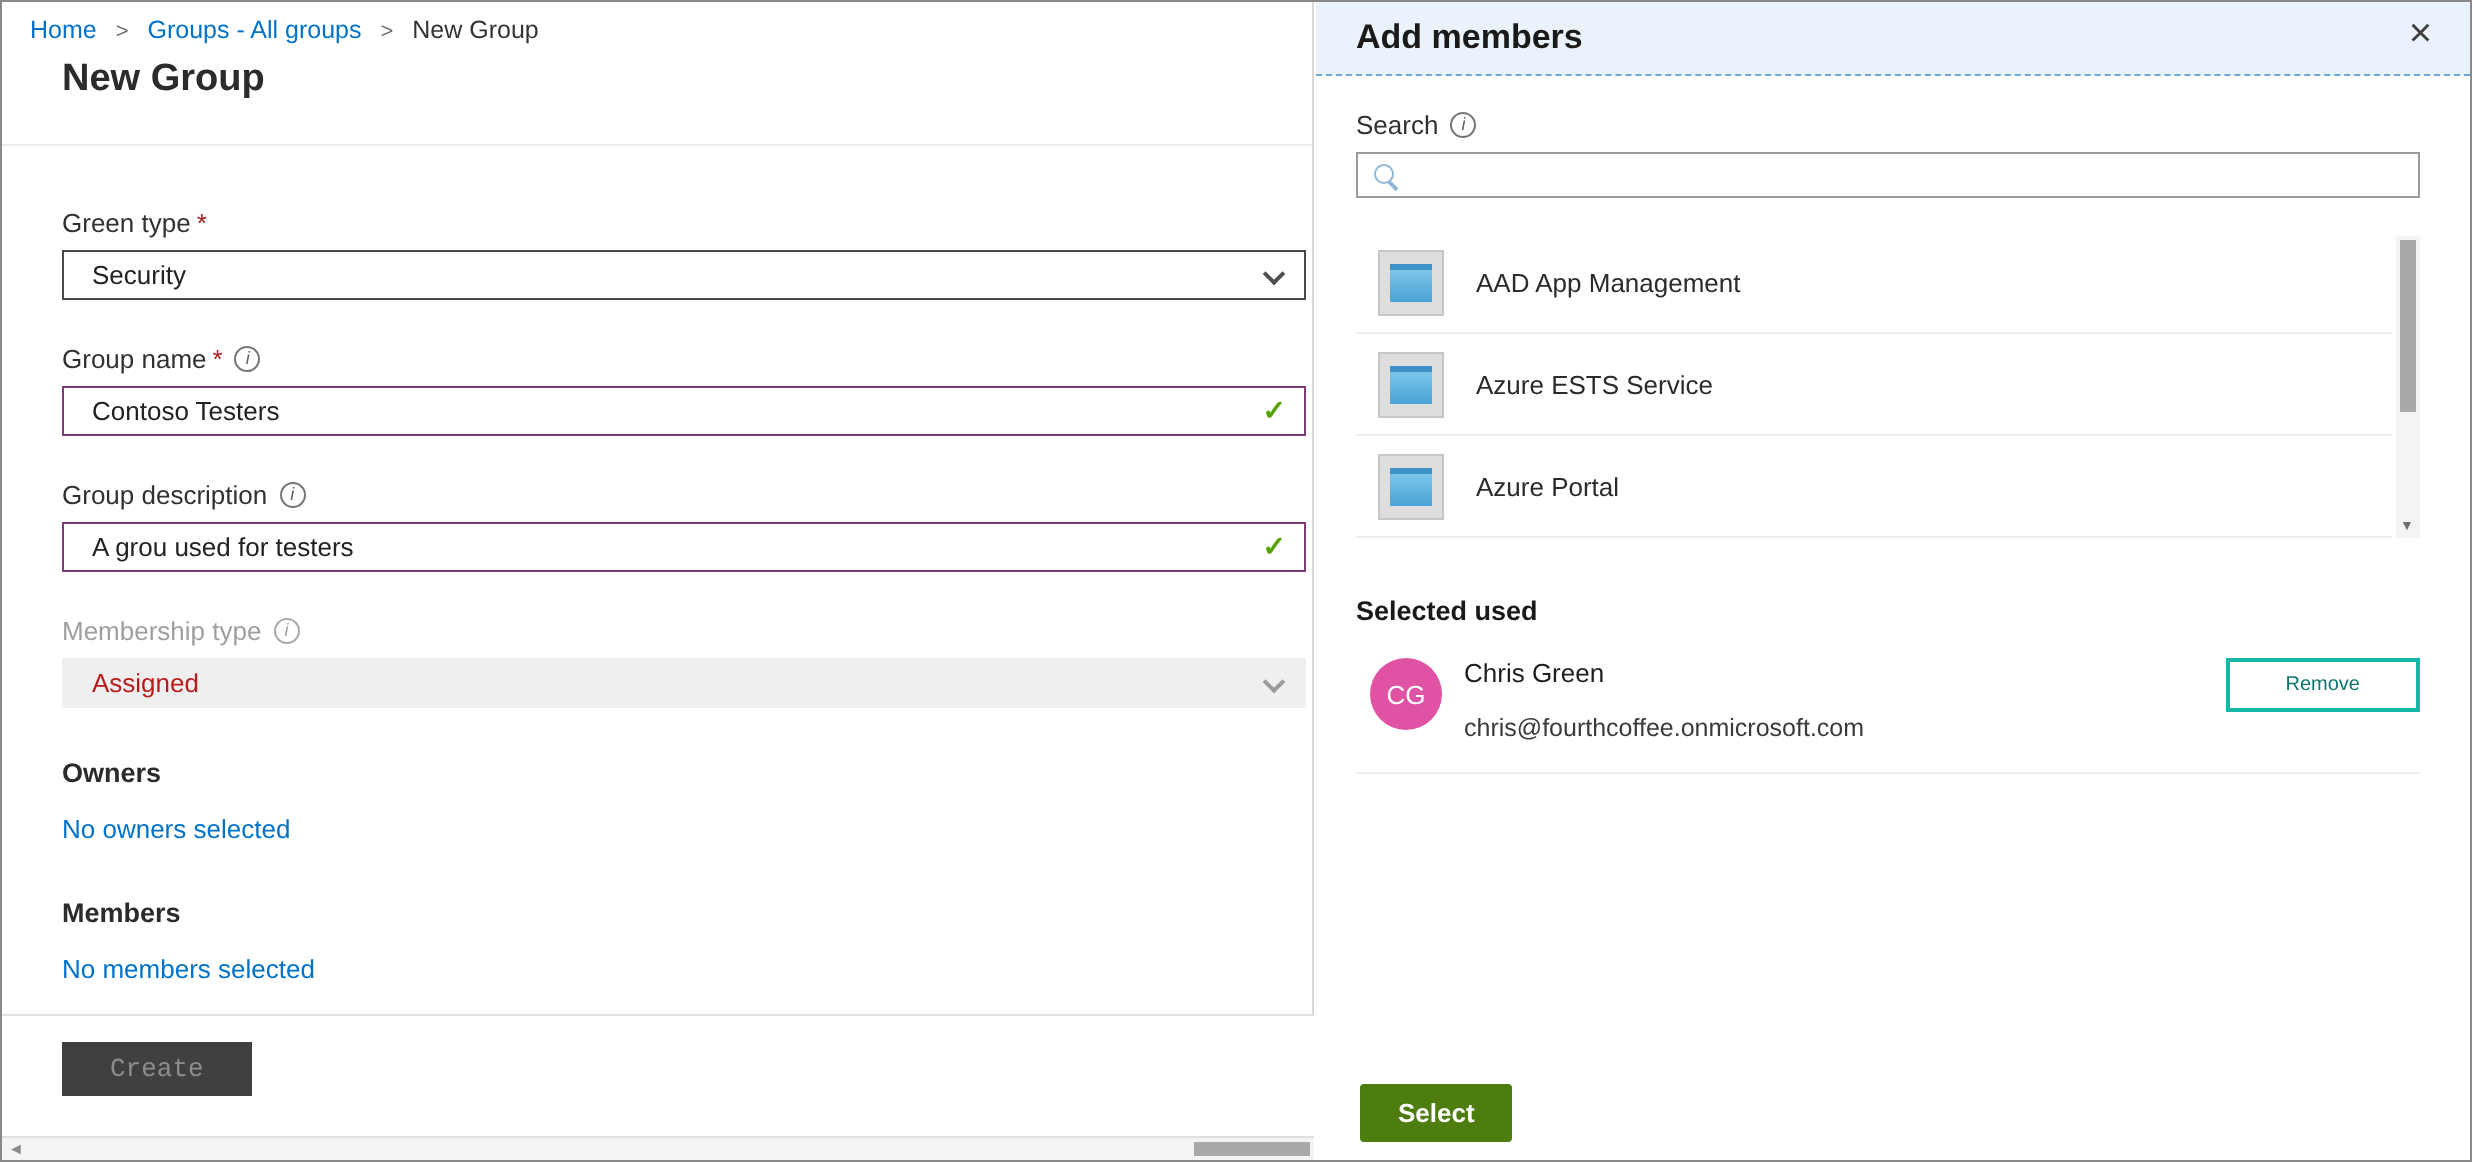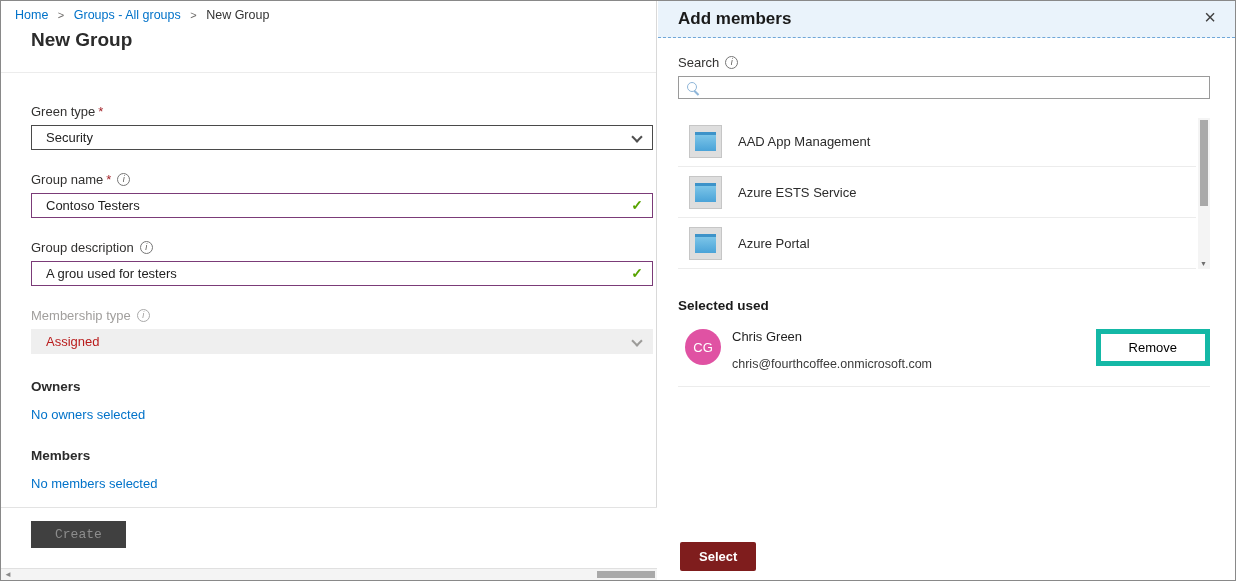--- a/index.html
+++ b/index.html
@@ -84,24 +84,24 @@
   .vscroll .thumb { position:absolute; left:2px; right:2px; top:2px; height:86px; background:#a9a9a9; }
   .vscroll .down-arrow { position:absolute; bottom:2px; left:2px; font-size:7px; color:#6f6f6f; }
 
   .selected-heading { margin-top:29px; font-size:13.5px; font-weight:bold; color:#1a1a1a; }
   .selected-row { margin-top:16px; display:flex; align-items:flex-start; padding-bottom:15px; border-bottom:1px solid #ececec; }
   .avatar { width:36px; height:36px; border-radius:50%; background:#e052a3; color:#fff;
     display:flex; align-items:center; justify-content:center; font-size:13px; margin-left:7px; flex:none; }
   .sel-text { margin-left:11px; }
   .sel-name { font-size:13px; color:#1f1f1f; }
   .sel-email { font-size:12.5px; color:#3a3a3a; margin-top:13px; }
-  .remove-btn { margin-left:auto; background:#fff; border:5px solid #14b8a6; font-family:inherit;
-    font-size:13px; color:#000000; padding:6px 28px; cursor:pointer; }
-
-  .select-btn { position:absolute; left:22px; bottom:26px; background:#7f1d1d; color:#fff;
+  .remove-btn { margin-left:auto; background:#fff; border:2px solid #14b8a6; font-family:inherit;
+    font-size:10px; color:#0f766e; padding:6px 28px; cursor:pointer; }
+
+  .select-btn { position:absolute; left:22px; bottom:26px; background:#4d7c0f; color:#fff;
     border:none; font-family:inherit; font-size:13px; font-weight:bold; padding:7px 19px;
     border-radius:2px; cursor:pointer; }
 </style>
 </head>
 <body>
 
 <div class="screen">
 
   <div class="left">
 

